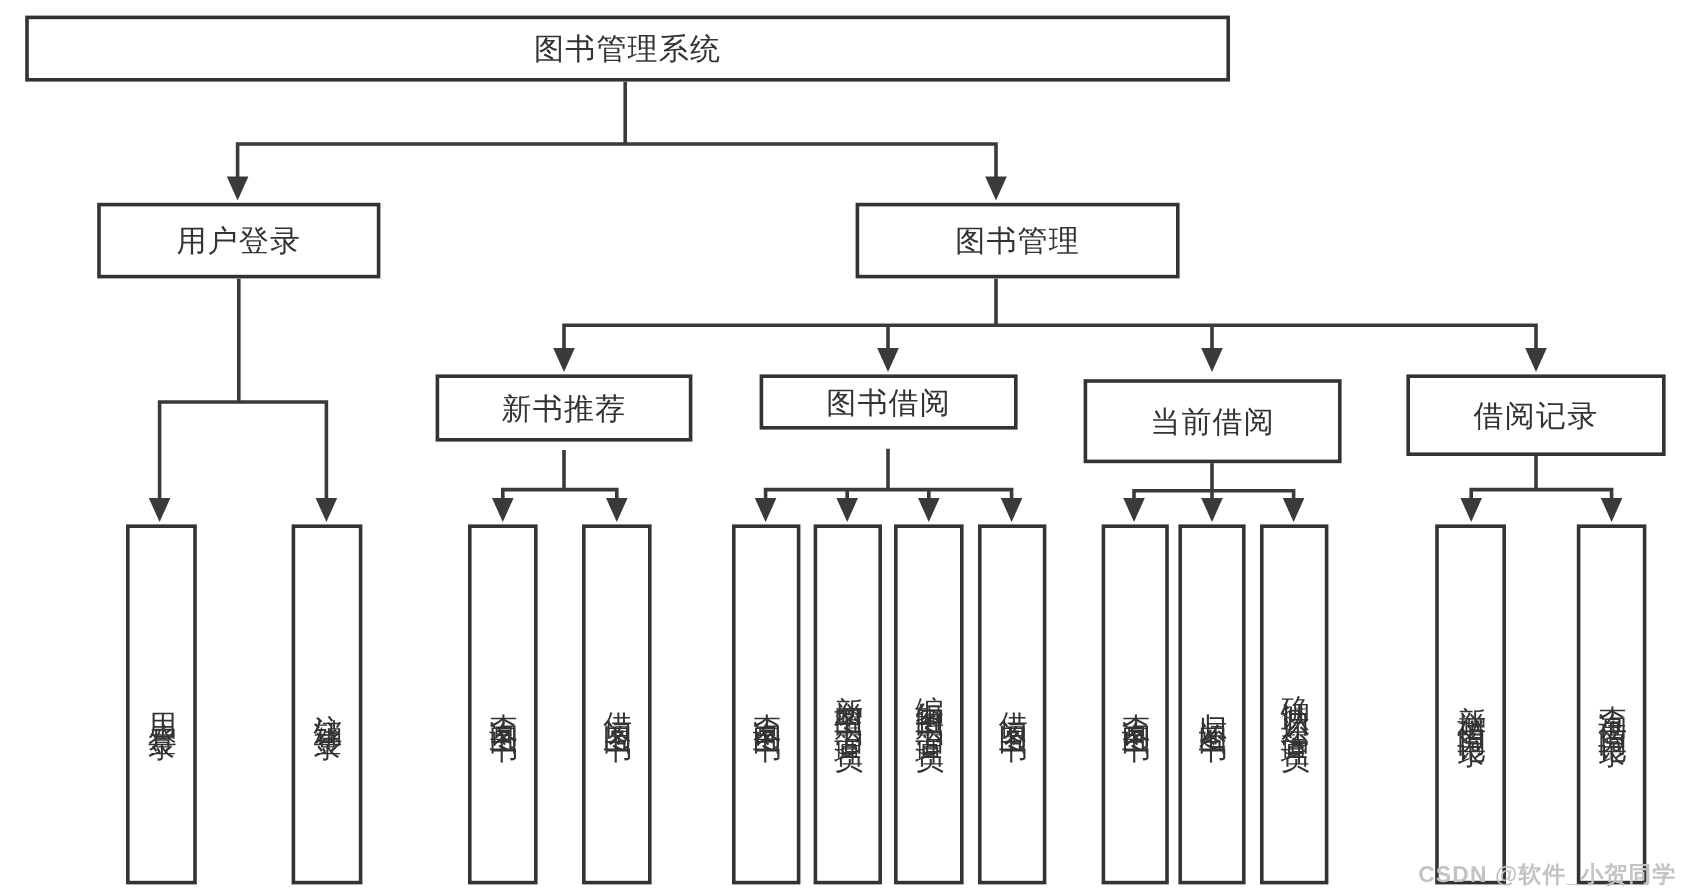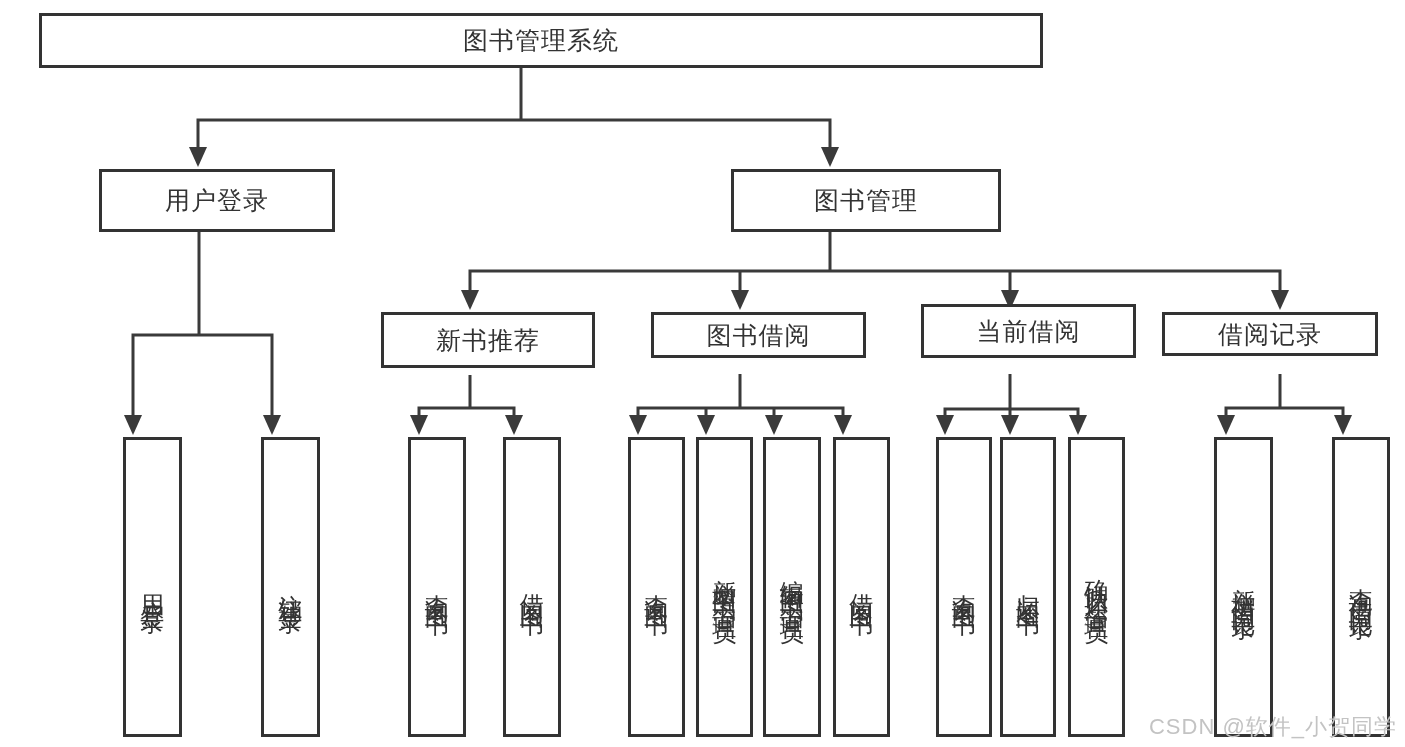--- a/index.html
+++ b/index.html
@@ -24,44 +24,44 @@
   }
   .wires path{stroke:var(--line);stroke-width:3;fill:none;}
   .wires polygon{fill:var(--line);stroke:none;}
   .node{
     position:absolute;
     background:#fff;
     border:3px solid var(--border);
     display:flex;align-items:center;justify-content:center;
     color:var(--text);
     z-index:2;
-    margin-left:18px;
   }
   .hnode .lbl{
     font-size:25px;
     letter-spacing:1px;
     white-space:nowrap;
   }
   .vnode .lbl{
     writing-mode:vertical-rl;
     text-orientation:mixed;
     font-size:24px;
     letter-spacing:6px;
     line-height:1.15;
     white-space:nowrap;
   }
   .watermark{
     position:absolute;
     right:8px;
     bottom:5px;
     z-index:3;
     color:var(--wm);
-    font-size:22px;
+    font-size:19px;
     letter-spacing:1px;
     white-space:nowrap;
+    font-weight:bold;
   }
 </style>
 </head>
 <body>
 
 <div class="stage">
 
   <svg class="wires" viewBox="0 0 1405 747" aria-hidden="true">
 
     <g>
@@ -122,24 +122,24 @@
   <div class="node hnode" style="left:713px;top:169px;width:270px;height:63px">
     <span class="lbl">图书管理</span>
   </div>
 
   <div class="node hnode" style="left:363px;top:312px;width:214px;height:56px">
     <span class="lbl">新书推荐</span>
   </div>
   <div class="node hnode" style="left:633px;top:312px;width:215px;height:46px">
     <span class="lbl">图书借阅</span>
   </div>
-  <div class="node hnode" style="left:903px;top:304px;width:215px;height:54px">
+  <div class="node hnode" style="left:903px;top:316px;width:215px;height:70px">
     <span class="lbl">当前借阅</span>
   </div>
-  <div class="node hnode" style="left:1144px;top:312px;width:216px;height:44px">
+  <div class="node hnode" style="left:1172px;top:312px;width:216px;height:68px">
     <span class="lbl">借阅记录</span>
   </div>
 
   <div class="node vnode" style="left:105px;top:437px;width:59px;height:300px">
     <span class="lbl">用户登录</span>
   </div>
   <div class="node vnode" style="left:243px;top:437px;width:59px;height:300px">
     <span class="lbl">注销登录</span>
   </div>
 

